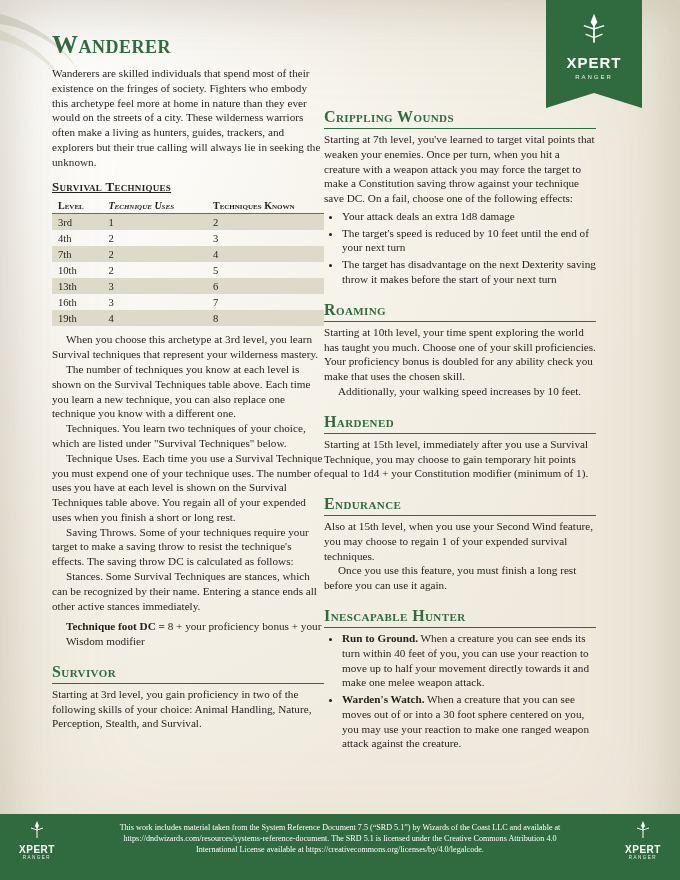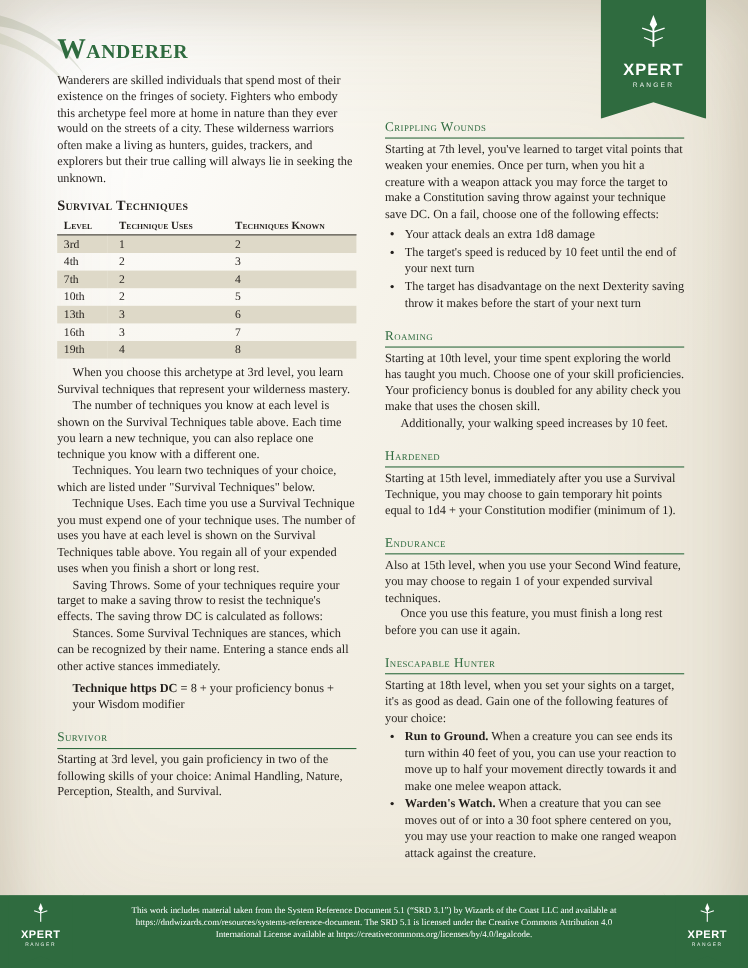--- a/index.html
+++ b/index.html
@@ -76,54 +76,54 @@
 
   .content {
     position: absolute;
     top: 30px;
     left: 52px;
     right: 52px;
     bottom: 70px;
   }
   .columns {
     display: flex;
-    gap: 26px;
   }
   .col {
     width: 272px;
   }
 
   h1.title {
     font-family: "Liberation Serif", serif;
     font-variant: small-caps;
     font-size: 26px;
     font-weight: bold;
     color: #2f6b3f;
     margin: 0 0 6px 0;
     letter-spacing: 0.5px;
   }
   h2.section {
     font-family: "Liberation Serif", serif;
     font-variant: small-caps;
-    font-size: 12px;
-    font-weight: normal;
+    font-size: 16px;
+    font-weight: bold;
     color: #2f6b3f;
     margin: 14px 0 3px 0;
     padding-bottom: 2px;
     border-bottom: 1.5px solid #2f6b3f;
     letter-spacing: 0.4px;
   }
   h3.subsection {
     font-family: "Liberation Serif", serif;
     font-variant: small-caps;
     font-size: 13px;
     font-weight: bold;
     color: #231f1c;
     margin: 10px 0 3px 0;
     letter-spacing: 0.3px;
+    text-decoration: underline;
   }
   p {
     margin: 0 0 0 0;
     font-size: 11.2px;
     line-height: 1.32;
     text-align: left;
   }
   p.indent {
     text-indent: 14px;
   }
@@ -156,21 +156,21 @@
     border-bottom: 1px solid #6d6a60;
   }
   table.srd td {
     padding: 2.5px 6px;
   }
   table.srd tbody tr:nth-child(odd) {
     background: #ded9c8;
   }
   table.srd td.c2 { padding-left: 10px; }
   table.srd td.c3 { padding-left: 14px; }
-  table.srd th.c2 { padding-left: 10px; }
+  table.srd th.c2 { padding-left: 10px; font-style: italic; }
   table.srd th.c3 { padding-left: 14px; }
 
   .footer {
     position: absolute;
     left: 0;
     right: 0;
     bottom: 0;
     height: 66px;
     background: #2f6b3f;
     color: #fff;
@@ -301,21 +301,21 @@
           </tbody>
         </table>
 
         <div class="spacer6"></div>
         <p class="indent">When you choose this archetype at 3rd level, you learn Survival techniques that represent your wilderness mastery.</p>
         <p class="indent">The number of techniques you know at each level is shown on the Survival Techniques table above. Each time you learn a new technique, you can also replace one technique you know with a different one.</p>
         <p class="indent">Techniques. You learn two techniques of your choice, which are listed under "Survival Techniques" below.</p>
         <p class="indent">Technique Uses. Each time you use a Survival Technique you must expend one of your technique uses. The number of uses you have at each level is shown on the Survival Techniques table above. You regain all of your expended uses when you finish a short or long rest.</p>
         <p class="indent">Saving Throws. Some of your techniques require your target to make a saving throw to resist the technique's effects. The saving throw DC is calculated as follows:</p>
         <p class="indent">Stances. Some Survival Techniques are stances, which can be recognized by their name. Entering a stance ends all other active stances immediately.</p>
-        <p style="margin-top:6px; padding-left:14px;"><b>Technique https DC =</b><span> 8 + your proficiency bonus + your Wisdom modifier</span></p>
+        <p style="margin-top:6px; padding-left:14px;"><b>Technique foot DC =</b><span> 8 + your proficiency bonus + your Wisdom modifier</span></p>
 
         <h2 class="section">Survivor</h2>
         <p>Starting at 3rd level, you gain proficiency in two of the following skills of your choice: Animal Handling, Nature, Perception, Stealth, and Survival.</p>
       </div>
 
       <div class="col">
         <div style="height:64px"></div>
 
         <h2 class="section">Crippling Wounds</h2>
         <p>Starting at 7th level, you've learned to target vital points that weaken your enemies. Once per turn, when you hit a creature with a weapon attack you may force the target to make a Constitution saving throw against your technique save DC. On a fail, choose one of the following effects:</p>
@@ -330,21 +330,20 @@
         <p class="indent">Additionally, your walking speed increases by 10 feet.</p>
 
         <h2 class="section">Hardened</h2>
         <p>Starting at 15th level, immediately after you use a Survival Technique, you may choose to gain temporary hit points equal to 1d4 + your Constitution modifier (minimum of 1).</p>
 
         <h2 class="section">Endurance</h2>
         <p>Also at 15th level, when you use your Second Wind feature, you may choose to regain 1 of your expended survival techniques.</p>
         <p class="indent">Once you use this feature, you must finish a long rest before you can use it again.</p>
 
         <h2 class="section">Inescapable Hunter</h2>
-        <p>Starting at 18th level, when you set your sights on a target, it's as good as dead. Gain one of the following features of your choice:</p>
         <ul>
           <li><b>Run to Ground.</b><span> When a creature you can see ends its turn within 40 feet of you, you can use your reaction to move up to half your movement directly towards it and make one melee weapon attack.</span></li>
           <li><b>Warden's Watch.</b><span> When a creature that you can see moves out of or into a 30 foot sphere centered on you, you may use your reaction to make one ranged weapon attack against the creature.</span></li>
         </ul>
       </div>
 
     </div>
   </div>
 
   <div class="footer">
@@ -354,21 +353,21 @@
       <svg class="logo-mark" viewBox="0 0 40 40">
         <path d="M20 2 L24 12 L20 18 L16 12 Z" fill="#ffffff"></path>
         <rect x="19" y="14" width="2" height="22" fill="#ffffff"></rect>
         <path d="M8 16 L20 20 L32 16" stroke="#ffffff" stroke-width="2" fill="none"></path>
       </svg>
       <div class="brand">XPERT</div>
       <div class="sub">RANGER</div>
     </div>
 
     <div class="legal">
-      <div>This work includes material taken from the System Reference Document 5.1 (“SRD 3.1”) by Wizards of the Coast LLC and available at</div>
+      <div>This work includes material taken from the System Reference Document 7.5 (“SRD 5.1”) by Wizards of the Coast LLC and available at</div>
       <div>https://dndwizards.com/resources/systems-reference-document. The SRD 5.1 is licensed under the Creative Commons Attribution 4.0</div>
       <div>International License available at https://creativecommons.org/licenses/by/4.0/legalcode.</div>
     </div>
 
     <div class="footer-badge right">
       <svg class="logo-mark" viewBox="0 0 40 40">
         <path d="M20 2 L24 12 L20 18 L16 12 Z" fill="#ffffff"></path>
         <rect x="19" y="14" width="2" height="22" fill="#ffffff"></rect>
         <path d="M8 16 L20 20 L32 16" stroke="#ffffff" stroke-width="2" fill="none"></path>
       </svg>

